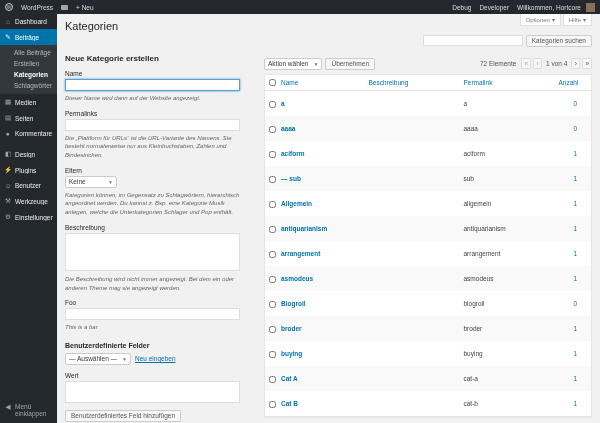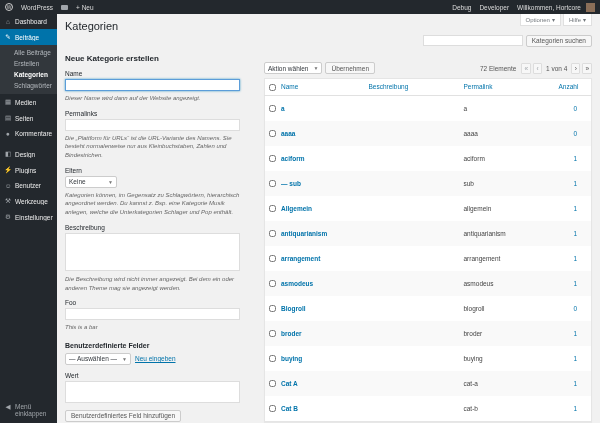--- a/index.html
+++ b/index.html
@@ -31,21 +31,21 @@
   .menu-sep{height:5px;}
   .collapse-item{position:absolute;bottom:3px;left:0;right:0;display:flex;gap:3px;padding:3px 4px;color:#a0a5aa;cursor:pointer;}
   
   .content{position:absolute;top:14px;left:57px;right:0;bottom:0;padding:3px 8px 0;}
   .screen-meta{position:absolute;top:0;right:8px;display:flex;gap:2px;z-index:10;}
   .meta-btn{background:#fff;border:1px solid #e0e0e0;border-top:none;padding:2px 5px;color:#72777c;font-size:6px;cursor:pointer;display:flex;gap:2px;align-items:center;}
   h1{font-size:11px;font-weight:400;color:#23282d;margin:3px 0 2px;}
   .search-row{display:flex;justify-content:flex-end;align-items:center;gap:3px;margin:0 0 4px;height:13px;}
   .search-input{width:100px;height:11px;border:1px solid #ddd;background:#fff;font-size:6.5px;padding:0 2px;font-family:inherit;}
   .btn{background:#f7f7f7;border:1px solid #ccc;border-radius:2px;color:#555;font-size:6.5px;padding:1px 5px;height:12px;cursor:pointer;font-family:inherit;white-space:nowrap;}
-  .columns{display:flex;gap:24px;align-items:flex-end;}
+  .columns{display:flex;gap:24px;align-items:center;}
   
   .form-col{width:175px;flex:none;}
   .form-col h3{font-size:8px;margin:3px 0 5px;color:#23282d;font-weight:bold;}
   .form-col label{display:block;font-size:6.5px;margin:7px 0 2px;color:#23282d;}
   .field{width:100%;border:1px solid #ddd;background:#fff;height:12px;font-size:6.5px;padding:0 2px;font-family:inherit;}
   .field.focus{border-color:#5b9dd9;box-shadow:0 0 2px rgba(30,140,190,.8);outline:none;}
   textarea.field{resize:none;}
   .ta{height:38px;}
   .small-ta{height:22px;}
   .help{font-size:6px;font-style:italic;color:#666;margin:3px 0 0;line-height:1.45;}

